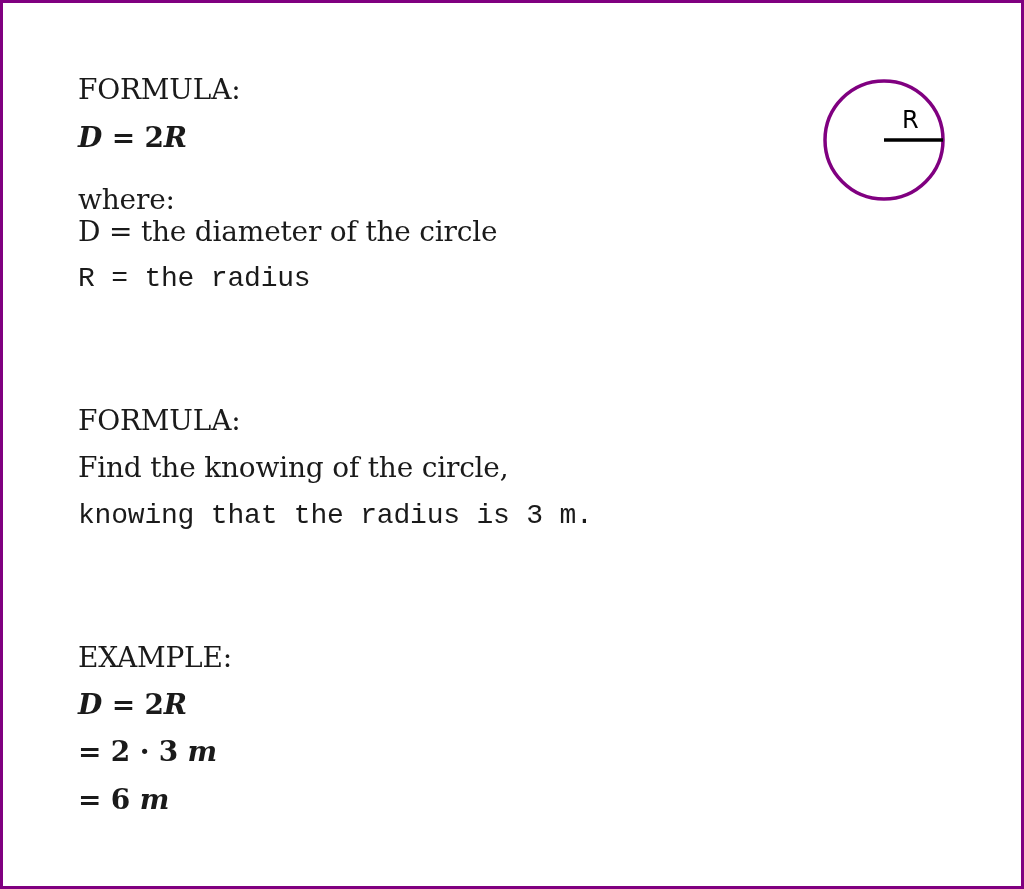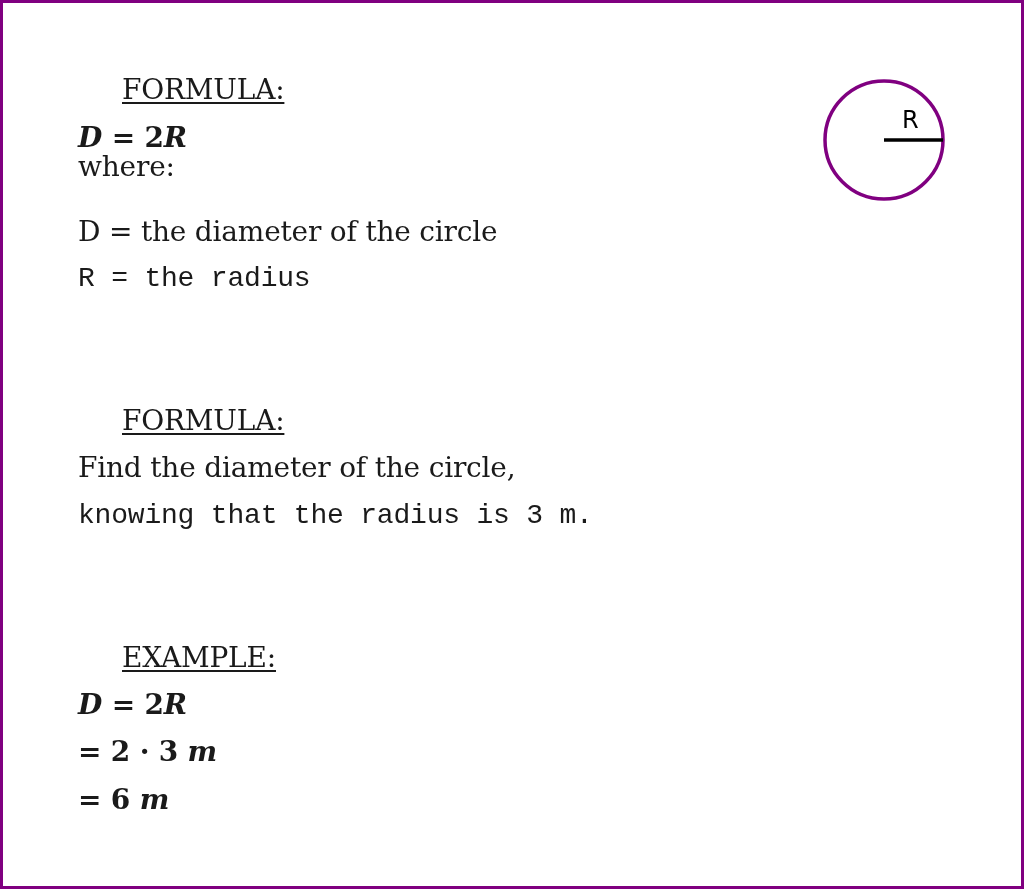--- a/index.html
+++ b/index.html
@@ -14,44 +14,44 @@
     .line {
       position: absolute;
       left: 78px;
       font-family: "DejaVu Serif", "Liberation Serif", serif;
       font-size: 28px;
       color: #1a1a1a;
       white-space: nowrap;
       line-height: 1;
       letter-spacing: -0.2px;
     }
-    .heading { text-decoration: underline; text-underline-offset: 3px; text-decoration-thickness: 1.5px; margin-left: 44px; }
+    .heading { text-underline-offset: 3px; text-decoration-thickness: 1.5px; }
     .math { font-style: normal; font-weight: bold; }
     .math i { font-style: italic; }
     .circle-wrap { position: absolute; left: 820px; top: 76px; width: 130px; height: 130px; }
   </style>
 </head>
 <body>
 
 <div class="frame"></div>
 
 <div class="line heading" style="top:76px;">FORMULA:</div>
 <div class="line math" style="top:124px;"><i>D</i><span> = 2</span><i>R</i></div>
-<div class="line" style="top:153px;">where:</div>
+<div class="line" style="top:186px;">where:</div>
 <div class="line" style="top:218px;text-align:center;">D = the diameter of the circle</div>
 <div class="line" style="top:265px;font-family:Liberation Mono, monospace;">R = the radius</div>
 
 <div class="circle-wrap">
   <svg width="130" height="130" viewBox="0 0 130 130">
     <circle cx="64" cy="64" r="59" fill="none" stroke="#800080" stroke-width="3.5"></circle>
     <line x1="64" y1="64" x2="123" y2="64" stroke="#000000" stroke-width="3.5"></line>
   </svg>
   <div style="position:absolute; left:82px; top:30px; font-family:'DejaVu Sans', sans-serif; font-size:24px; color:#000;">R</div>
 </div>
 
 <div class="line heading" style="top:407px;">FORMULA:</div>
-<div class="line" style="top:454px;">Find the diameter of the circle,</div>
+<div class="line" style="top:454px;">Find the knowing of the circle,</div>
 <div class="line" style="top:502px;font-family:Liberation Mono, monospace;">knowing that the radius is 3 m.</div>
 
 <div class="line heading" style="top:644px;">EXAMPLE:</div>
 <div class="line math" style="top:691px;"><i>D</i><span> = 2</span><i>R</i></div>
 <div class="line math" style="top:738px;"><span>= 2 · 3 </span><i>m</i></div>
 <div class="line math" style="top:786px;"><span>= 6 </span><i>m</i></div>
 
 </body></html>

